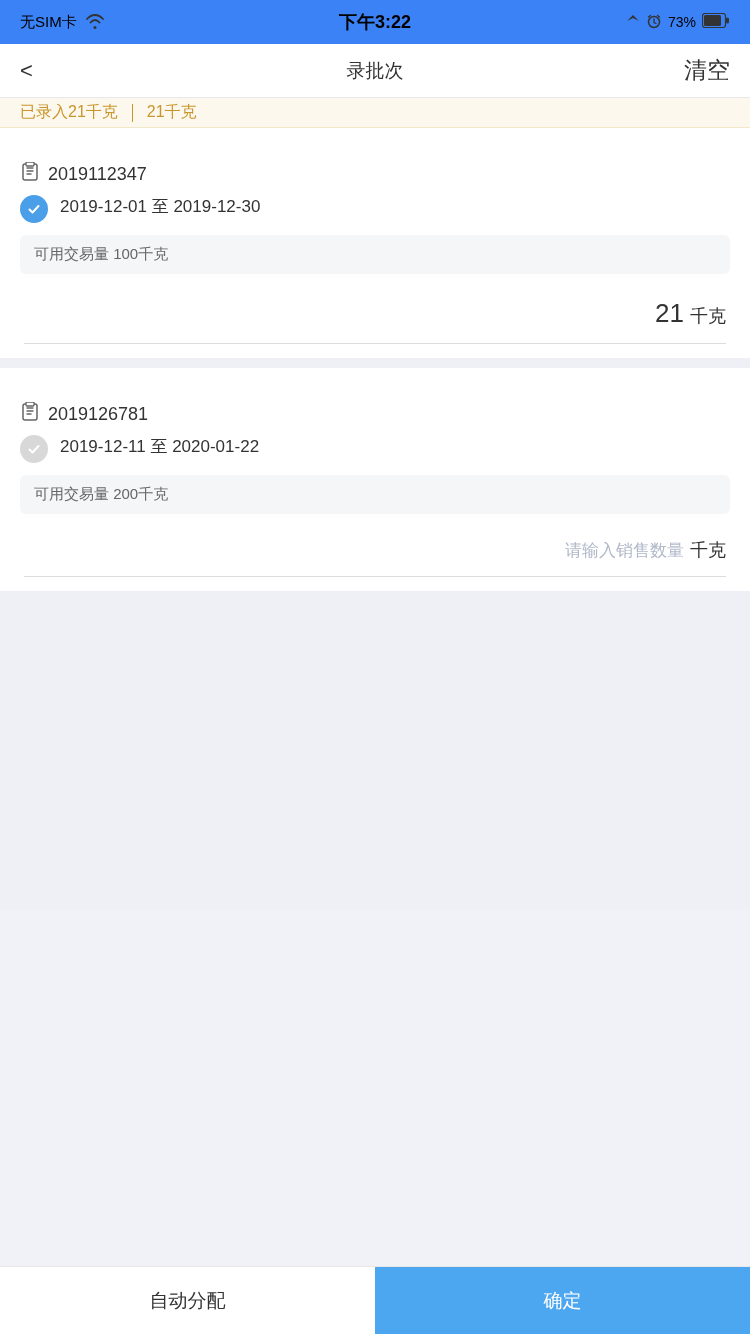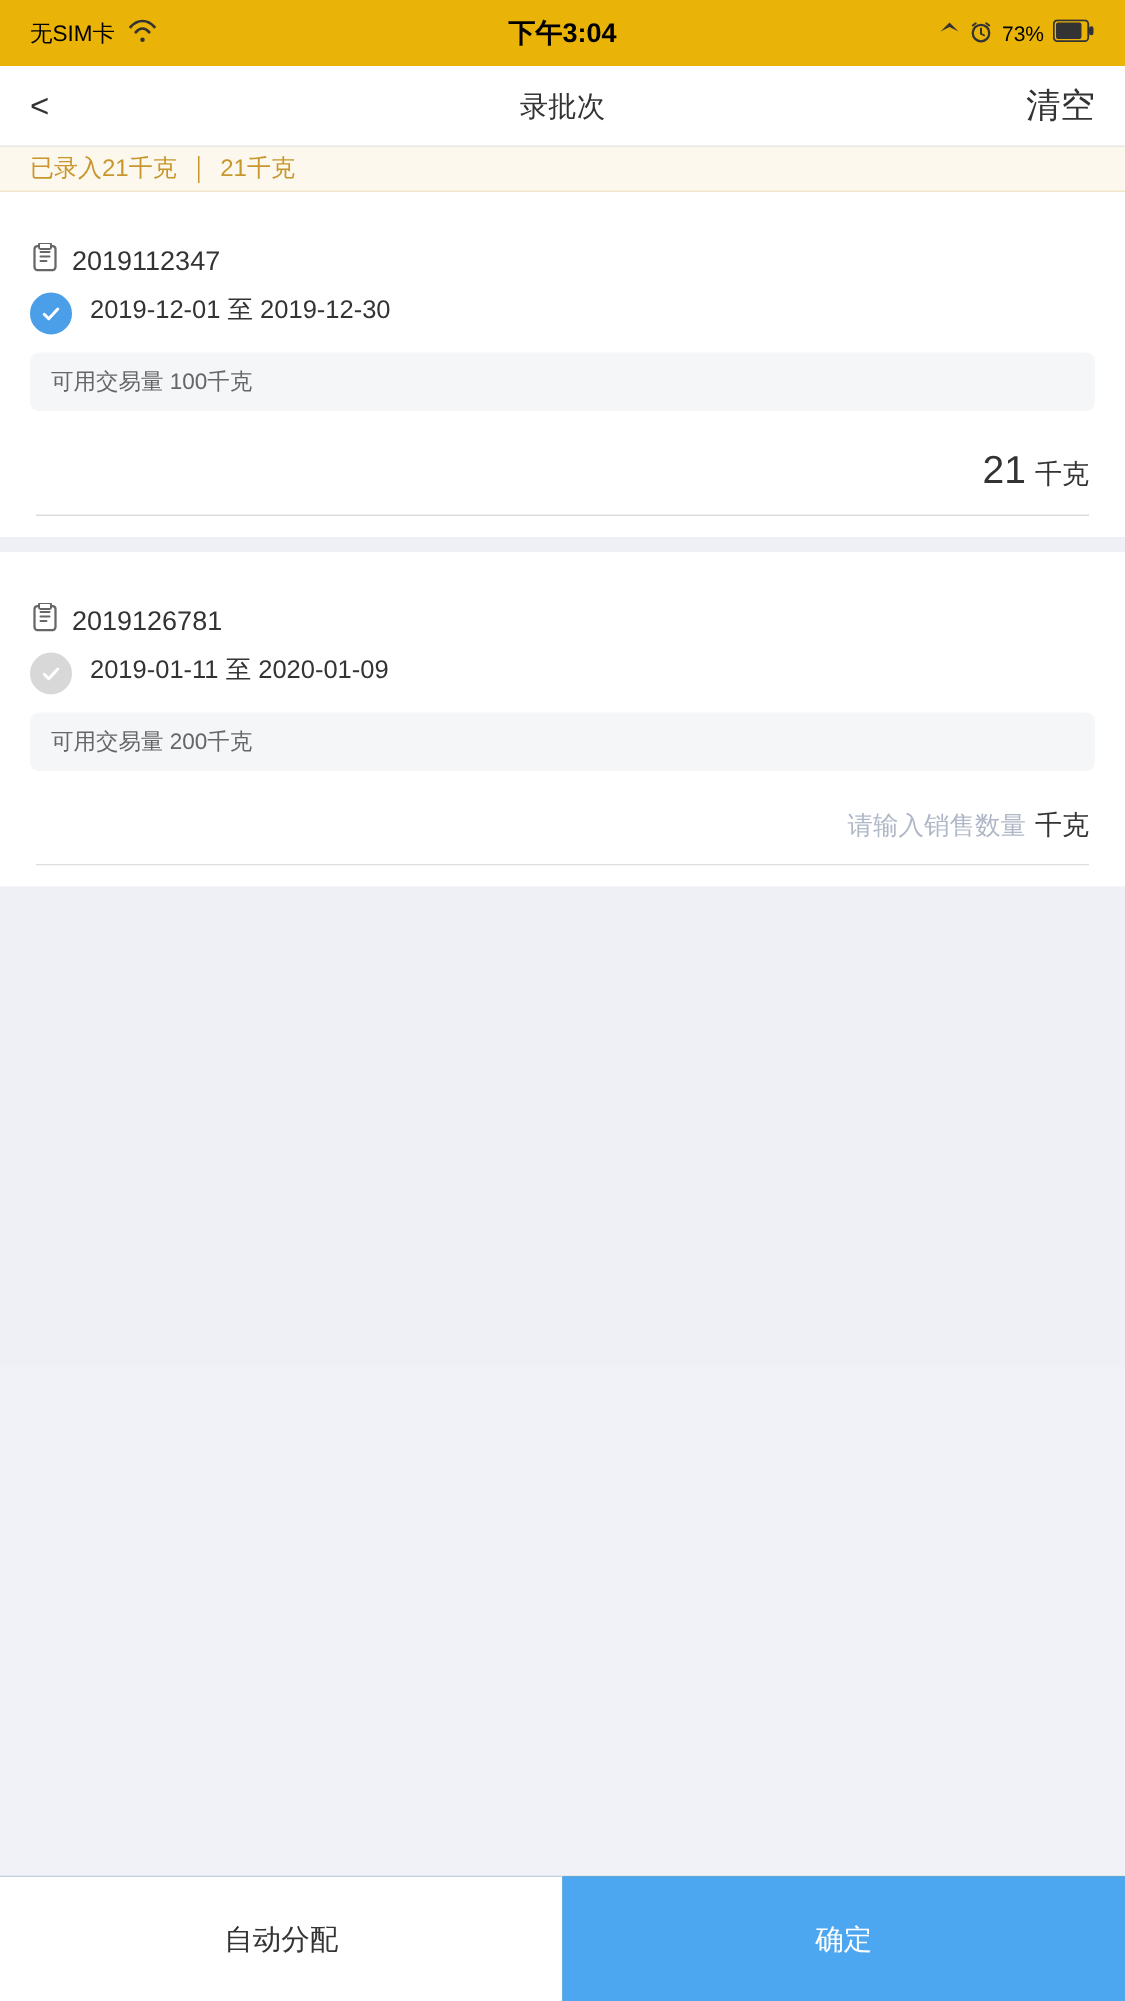--- a/index.html
+++ b/index.html
@@ -7,21 +7,21 @@
     body {
       font-family: -apple-system, "PingFang SC", "Helvetica Neue", Arial, sans-serif;
       background: #f0f2f7;
       width: 750px;
       min-height: 1334px;
       overflow-x: hidden;
     }
 
     
     .status-bar {
-      background: #eab308;
+      background: #3b82f6;
       height: 44px;
       display: flex;
       align-items: center;
       justify-content: space-between;
       padding: 0 20px;
       font-size: 15px;
       font-weight: 500;
     }
     .status-left {
       display: flex;
@@ -214,23 +214,23 @@
       flex: 1;
       min-height: 320px;
     }
 
     
     .bottom-bar {
       position: fixed;
       bottom: 0;
       left: 0;
       width: 750px;
-      height: 84px;
-      display: flex;
-      background: #0369a1;
+      height: 68px;
+      display: flex;
+      background: #0f172a;
       border-top: 1px solid #e8e8e8;
       font-family: Liberation Serif, serif;
     }
     .bottom-btn-left {
       flex: 1;
       display: flex;
       align-items: center;
       justify-content: center;
       font-size: 19px;
       color: #333;
@@ -259,21 +259,21 @@
   <div class="status-left">
     <span>无SIM卡</span>
     <span>
       <svg width="20" height="16" viewBox="0 0 20 16" fill="none">
         <path d="M10 13a1.5 1.5 0 1 1 0 3 1.5 1.5 0 0 1 0-3z" fill="#333"></path>
         <path d="M5.5 9.5C7 7.8 8.4 7 10 7s3 .8 4.5 2.5" stroke="#333" stroke-width="1.8" fill="none" stroke-linecap="round"></path>
         <path d="M2 6C4.7 3 7.2 2 10 2s5.3 1 8 4" stroke="#333" stroke-width="1.8" fill="none" stroke-linecap="round"></path>
       </svg>
     </span>
   </div>
-  <div class="status-center">下午3:04</div>
+  <div class="status-center">下午3:22</div>
   <div class="status-right">
     <span>
       <svg width="14" height="14" viewBox="0 0 14 14" fill="none">
         <path d="M7 1L13 7L7 4L1 7L7 1z" fill="#333"></path>
       </svg>
     </span>
     <span>
       <svg width="16" height="16" viewBox="0 0 16 16" fill="none">
         <circle cx="8" cy="9" r="5.5" stroke="#333" stroke-width="1.5"></circle>
         <path d="M8 6v3.5l2 1" stroke="#333" stroke-width="1.3" stroke-linecap="round"></path>
@@ -345,21 +345,21 @@
         </svg>
       </span>
       <span class="batch-id">2019126781</span>
     </div>
     <div class="batch-date-row">
       <div class="check-circle unchecked">
         <svg viewBox="0 0 16 16" fill="none">
           <path d="M3.5 8.5L6.5 11.5L12.5 5" stroke="white" stroke-width="2" stroke-linecap="round" stroke-linejoin="round"></path>
         </svg>
       </div>
-      <span class="batch-date">2019-01-11 至 2020-01-09</span>
+      <span class="batch-date">2019-12-11 至 2020-01-22</span>
     </div>
     <div class="available-box">可用交易量 200千克</div>
     <div class="input-row">
       <span class="input-placeholder">请输入销售数量</span>
       <span class="input-unit">千克</span>
     </div>
     <div class="input-underline"></div>
     <div style="height:14px;background:#fff;"></div>
   </div>
 

